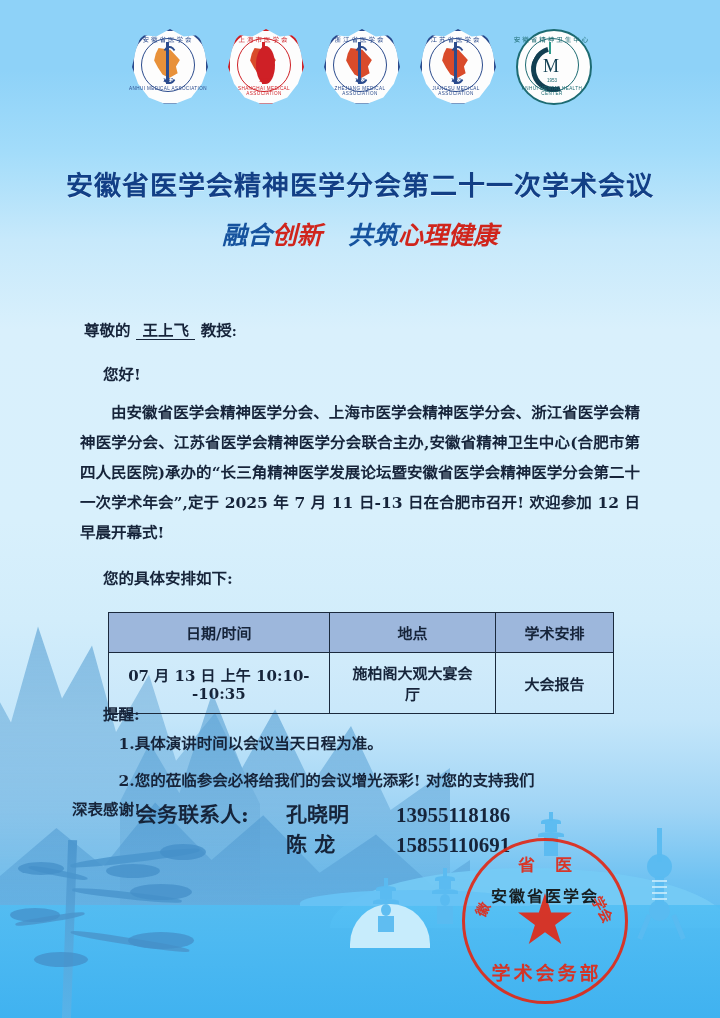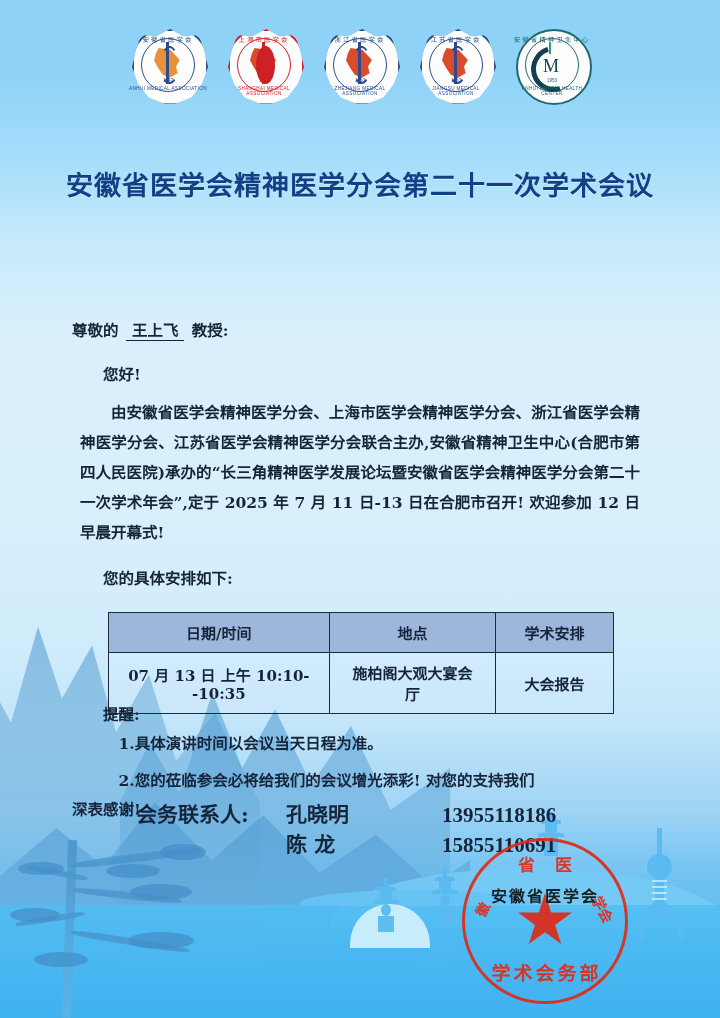--- a/index.html
+++ b/index.html
@@ -184,21 +184,21 @@
   }
 
   
   .letter {
     position: absolute; left: 72px; top: 316px; width: 576px;
     color: #16243a;
     font-size: 15.5px; line-height: 30px;
     font-family: "DejaVu Serif", "Liberation Serif", serif;
     font-weight: bold;
   }
-  .salutation { margin: 0 0 14px 0; }
+  .salutation { margin: 0 0 14px 12px; font-family: Liberation Serif, serif; }
   .salutation .name {
     border-bottom: 1.5px solid #16243a; padding: 0 6px; margin: 0 2px;
   }
   .para { margin: 8px; text-align: justify; text-justify: inter-ideograph; }
   .indent1 { text-indent: 2em; }
   .greet { text-indent: 2em; margin: 0 0 8px 0; }
   .arrange { text-indent: 2em; margin: 16px 0 12px 0; }
 
   
   table.sched {
@@ -233,21 +233,21 @@
 
   
   .contacts {
     position: absolute; left: 136px; top: 800px; width: 480px;
     color: #16243a; font-size: 21px; font-weight: bold; line-height: 30px;
     font-family: "DejaVu Serif", "Liberation Serif", serif;
   }
   .contacts .row { display: flex; }
   .contacts .lead { width: 150px; }
   .contacts .pname { width: 110px; }
-  .contacts .phone { font-family: "Liberation Serif", serif; margin-left: 46px; }
+  .contacts .phone { font-family: "Liberation Serif", serif; }
 
   
   .seal {
     position: absolute; left: 462px; top: 838px; width: 160px; height: 160px;
     border: 3.5px solid #e02a18; border-radius: 50%;
     opacity: .92;
   }
   .seal .arc-top, .seal .arc-bot {
     position: absolute; left: 0; width: 160px; text-align: center;
     color: #e02a18; font-weight: bold;
@@ -398,20 +398,23 @@
       <div class="spark"></div>
       <div class="m-letter">M</div>
       <div class="year">1953</div>
       <div class="en-bot">ANHUI MENTAL HEALTH CENTER</div>
     </div>
 
   </div>
 
   <div class="title-2">安徽省医学会精神医学分会第二十一次学术会议</div>
 
+  <div class="slogan">
+    <span class="blue">融合</span><span class="red">创新</span><span class="gap"></span><span class="blue">共筑</span><span class="red">心理健康</span>
+  </div>
 
 
   <div class="letter">
     <p class="salutation">
       <span>尊敬的</span>
       <span class="name">王上飞</span>
       <span>教授:</span>
     </p>
     <p class="greet">您好!</p>
     <p class="para indent1">由安徽省医学会精神医学分会、上海市医学会精神医学分会、浙江省医学会精神医学分会、江苏省医学会精神医学分会联合主办,安徽省精神卫生中心(合肥市第四人民医院)承办的“长三角精神医学发展论坛暨安徽省医学会精神医学分会第二十一次学术年会”,定于 2025 年 7 月 11 日-13 日在合肥市召开! 欢迎参加 12 日早晨开幕式!</p>

